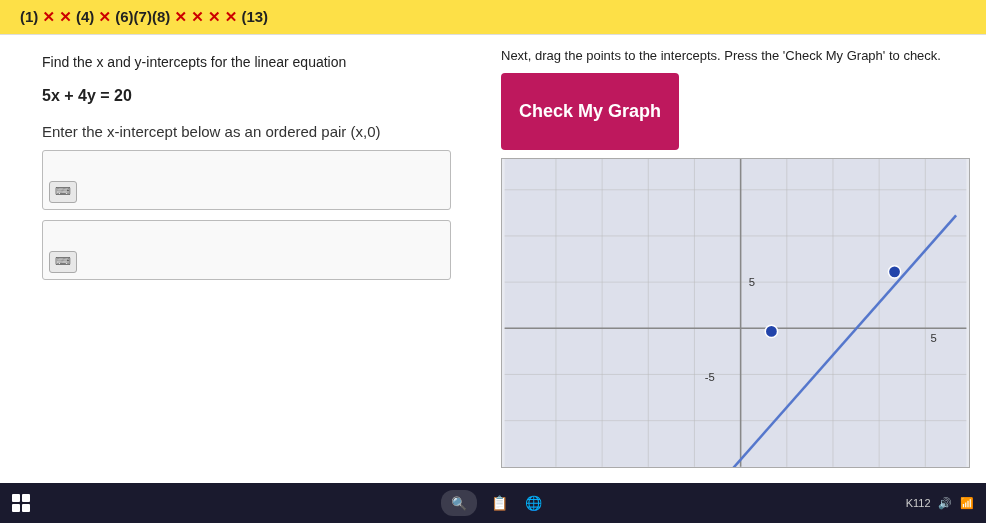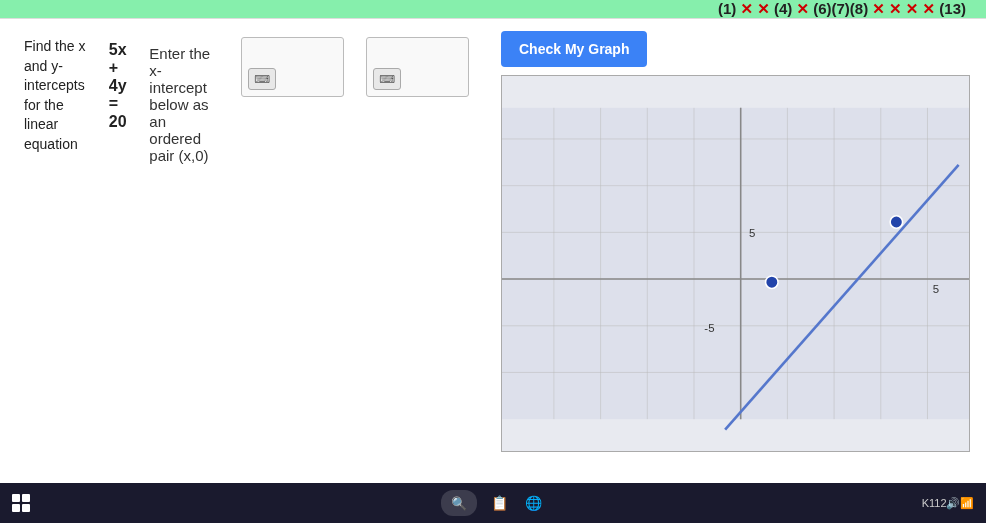--- a/index.html
+++ b/index.html
@@ -8,23 +8,23 @@
       height: 523px;
       overflow: hidden;
       font-family: Arial, sans-serif;
       background: #fff;
       position: relative;
     }
 
     
     .header-bar {
       width: 100%;
-      background: #86efac;
-      padding: 0 20px;
-      text-align: right;
+      background: #fde047;
+      padding: 8px 20px;
+      text-align: left;
       font-size: 15px;
       font-weight: bold;
       color: #222;
       border-bottom: 1px solid #ddd;
     }
     .header-bar .x-mark {
       color: #c00;
       font-weight: bold;
     }
     .header-bar .num {
@@ -34,24 +34,24 @@
     
     .main-content {
       display: flex;
       width: 100%;
       height: calc(100% - 42px - 40px);
     }
 
     
     .left-panel {
       width: 50%;
-      padding: 18px 24px;
-      display: flex;
-      flex-direction: row;
-      gap: 22px;
+      padding: 18px 42px;
+      display: flex;
+      flex-direction: column;
+      gap: 10px;
     }
     .instruction-text {
       font-size: 14px;
       color: #222;
       line-height: 1.4;
     }
     .equation {
       font-size: 16px;
       color: #222;
       font-weight: bold;
@@ -93,25 +93,25 @@
       flex-direction: column;
       padding: 12px 16px 8px 8px;
       gap: 8px;
     }
     .right-instructions {
       font-size: 13px;
       color: #222;
       line-height: 1.4;
     }
     .check-btn {
-      background: #3b82f6;
+      background: #be185d;
       color: #fff;
       border: none;
-      padding: 10px 18px;
-      font-size: 14px;
+      padding: 28px 18px;
+      font-size: 18px;
       font-weight: bold;
       border-radius: 4px;
       cursor: pointer;
       width: fit-content;
     }
 
     
     .graph-container {
       flex: 1;
       position: relative;
@@ -142,20 +142,21 @@
       display: flex;
       align-items: center;
       gap: 12px;
       position: absolute;
       left: 50%;
       transform: translateX(-50%);
     }
     .taskbar-right {
       display: flex;
       align-items: center;
+      gap: 8px;
       font-size: 11px;
       color: #ccc;
     }
     .win-logo {
       width: 18px;
       height: 18px;
       display: grid;
       grid-template-columns: 1fr 1fr;
       gap: 2px;
     }
@@ -206,20 +207,21 @@
     <div class="intercept-label">Enter the x-intercept below as an ordered pair (x,0)</div>
     <div class="input-box">
       <div class="input-icon">⌨</div>
     </div>
     <div class="input-box">
       <div class="input-icon">⌨</div>
     </div>
   </div>
 
   <div class="right-panel">
+    <div class="right-instructions">Next, drag the points to the intercepts. Press the 'Check My Graph' to check.</div>
     <button class="check-btn">Check My Graph</button>
 
     <div class="graph-container">
       <svg class="graph-svg" viewBox="0 0 450 300" xmlns="http://www.w3.org/2000/svg">
 
         <rect width="450" height="300" fill="#dde0eb"></rect>
 
         <line x1="50" y1="0" x2="50" y2="300" stroke="#bbb" stroke-width="0.5"></line>
         <line x1="95" y1="0" x2="95" y2="300" stroke="#bbb" stroke-width="0.5"></line>
         <line x1="140" y1="0" x2="140" y2="300" stroke="#bbb" stroke-width="0.5"></line>

